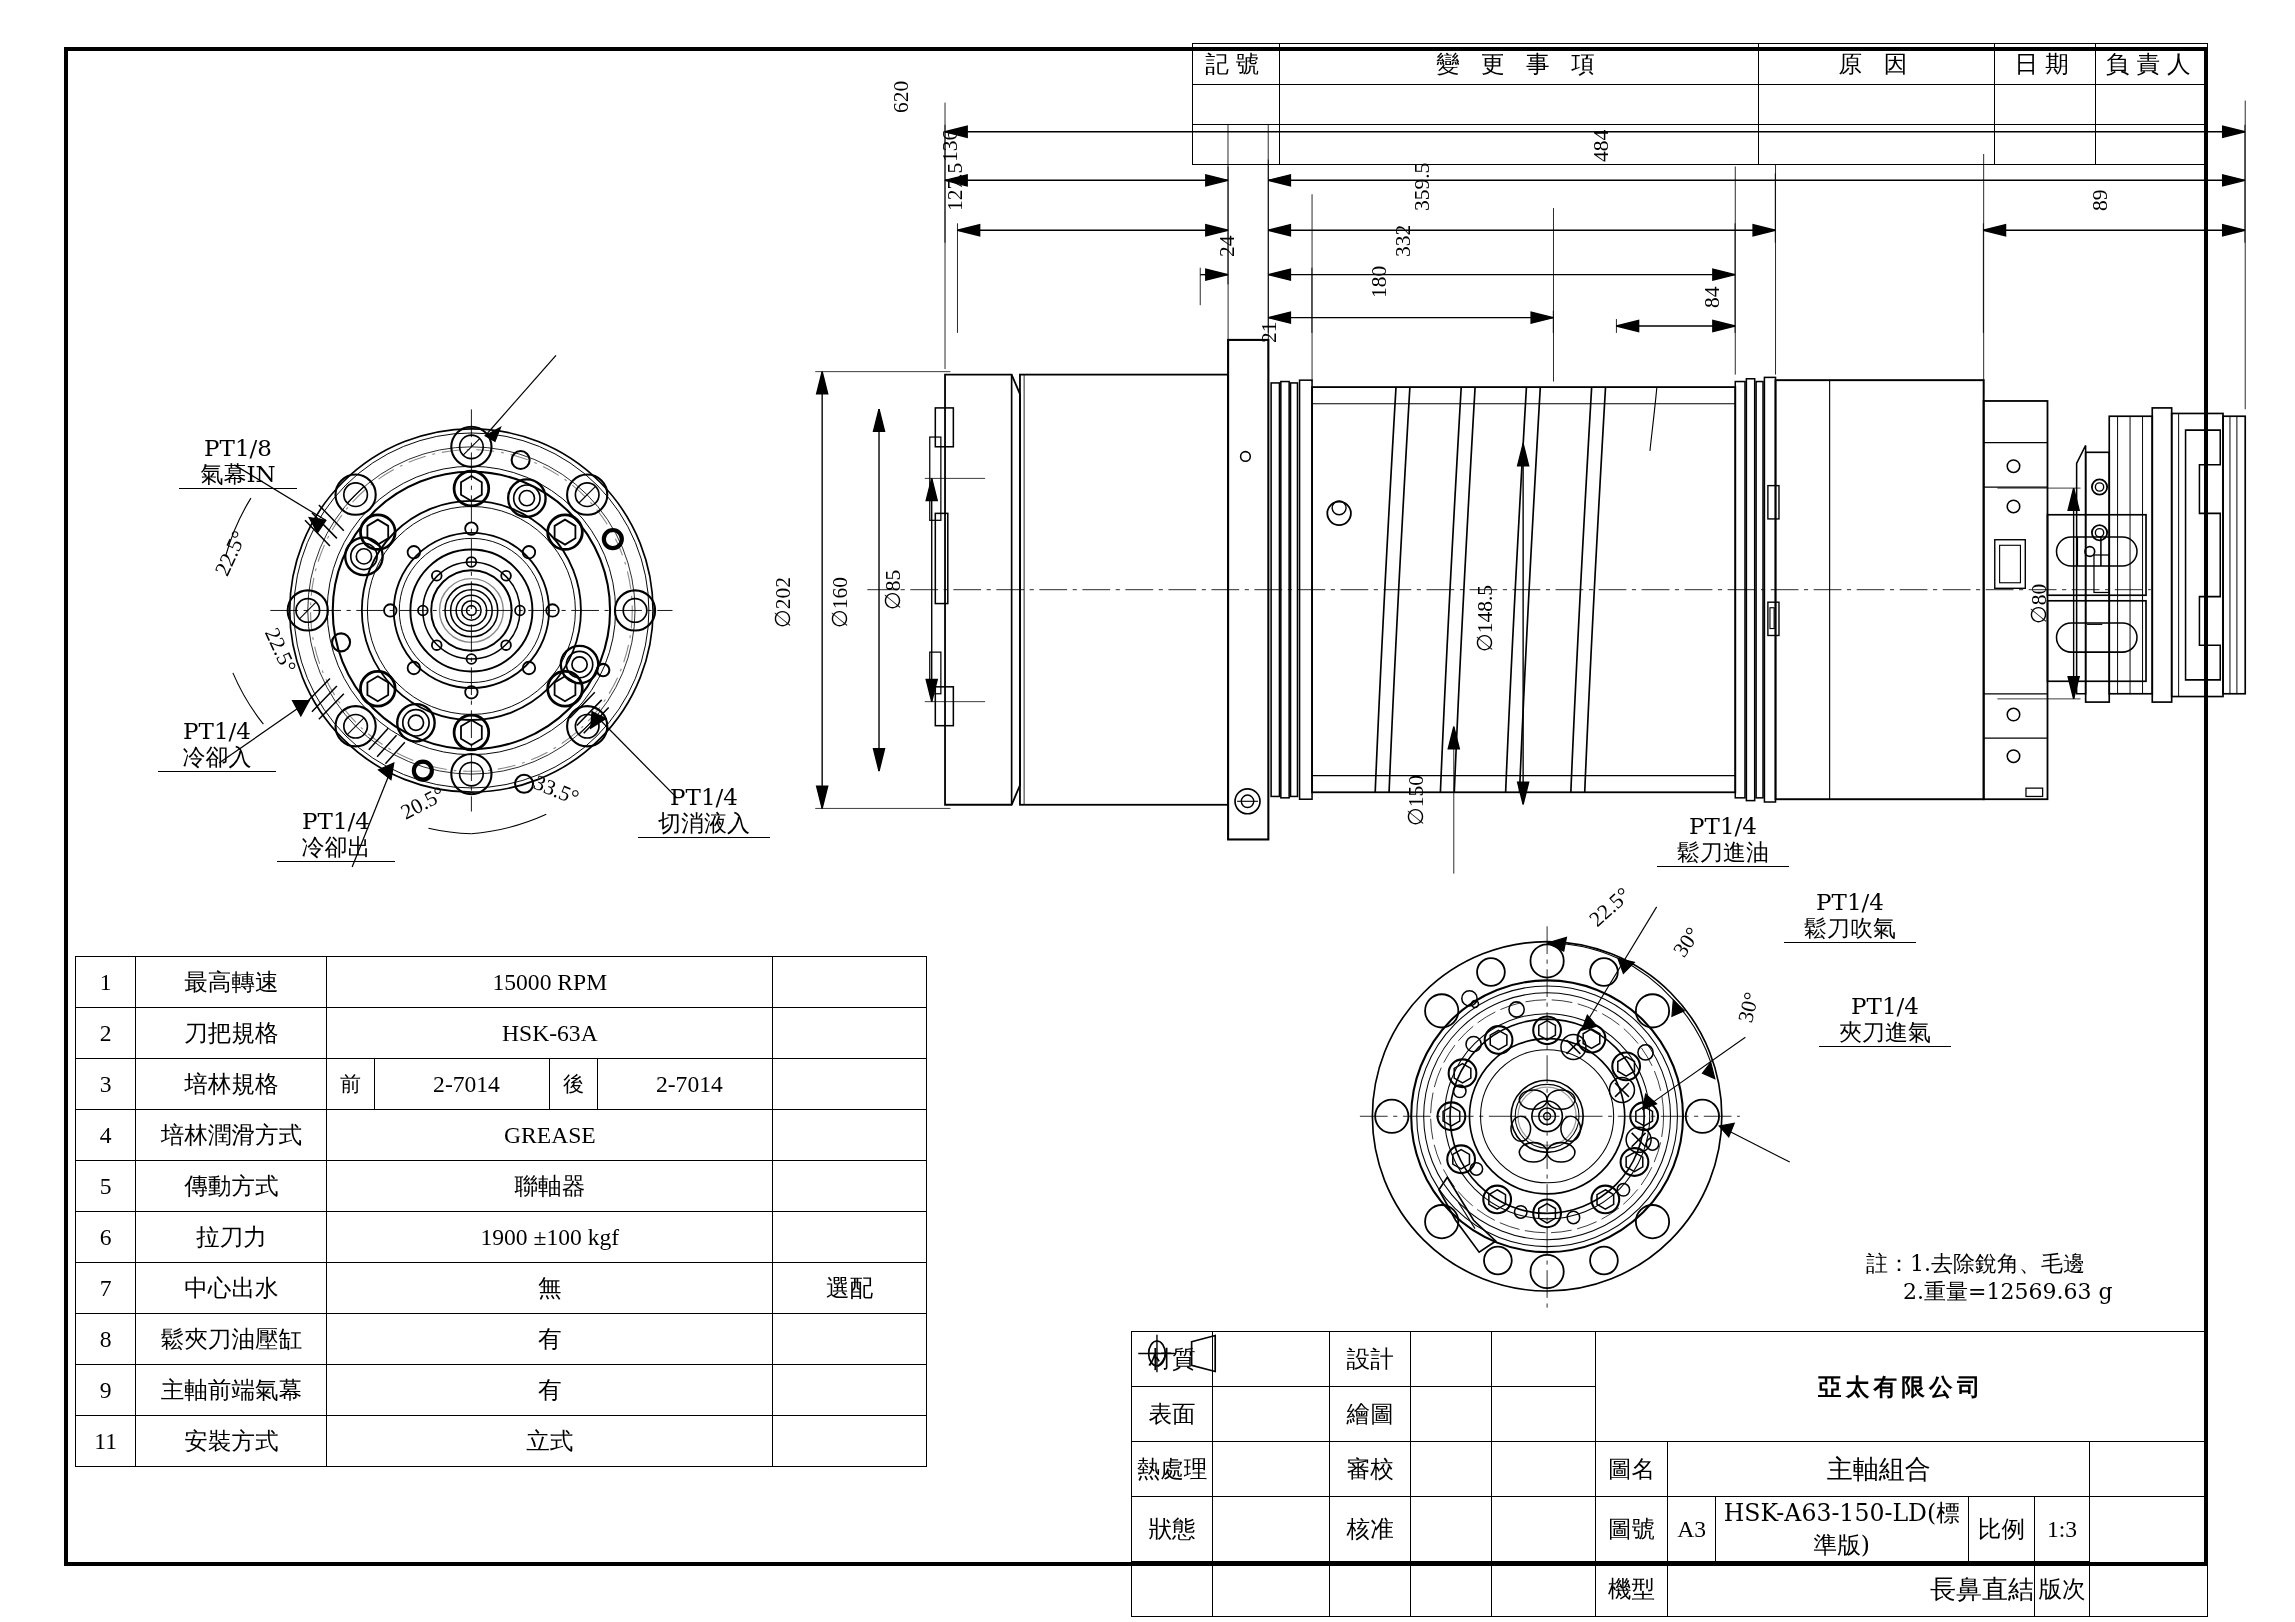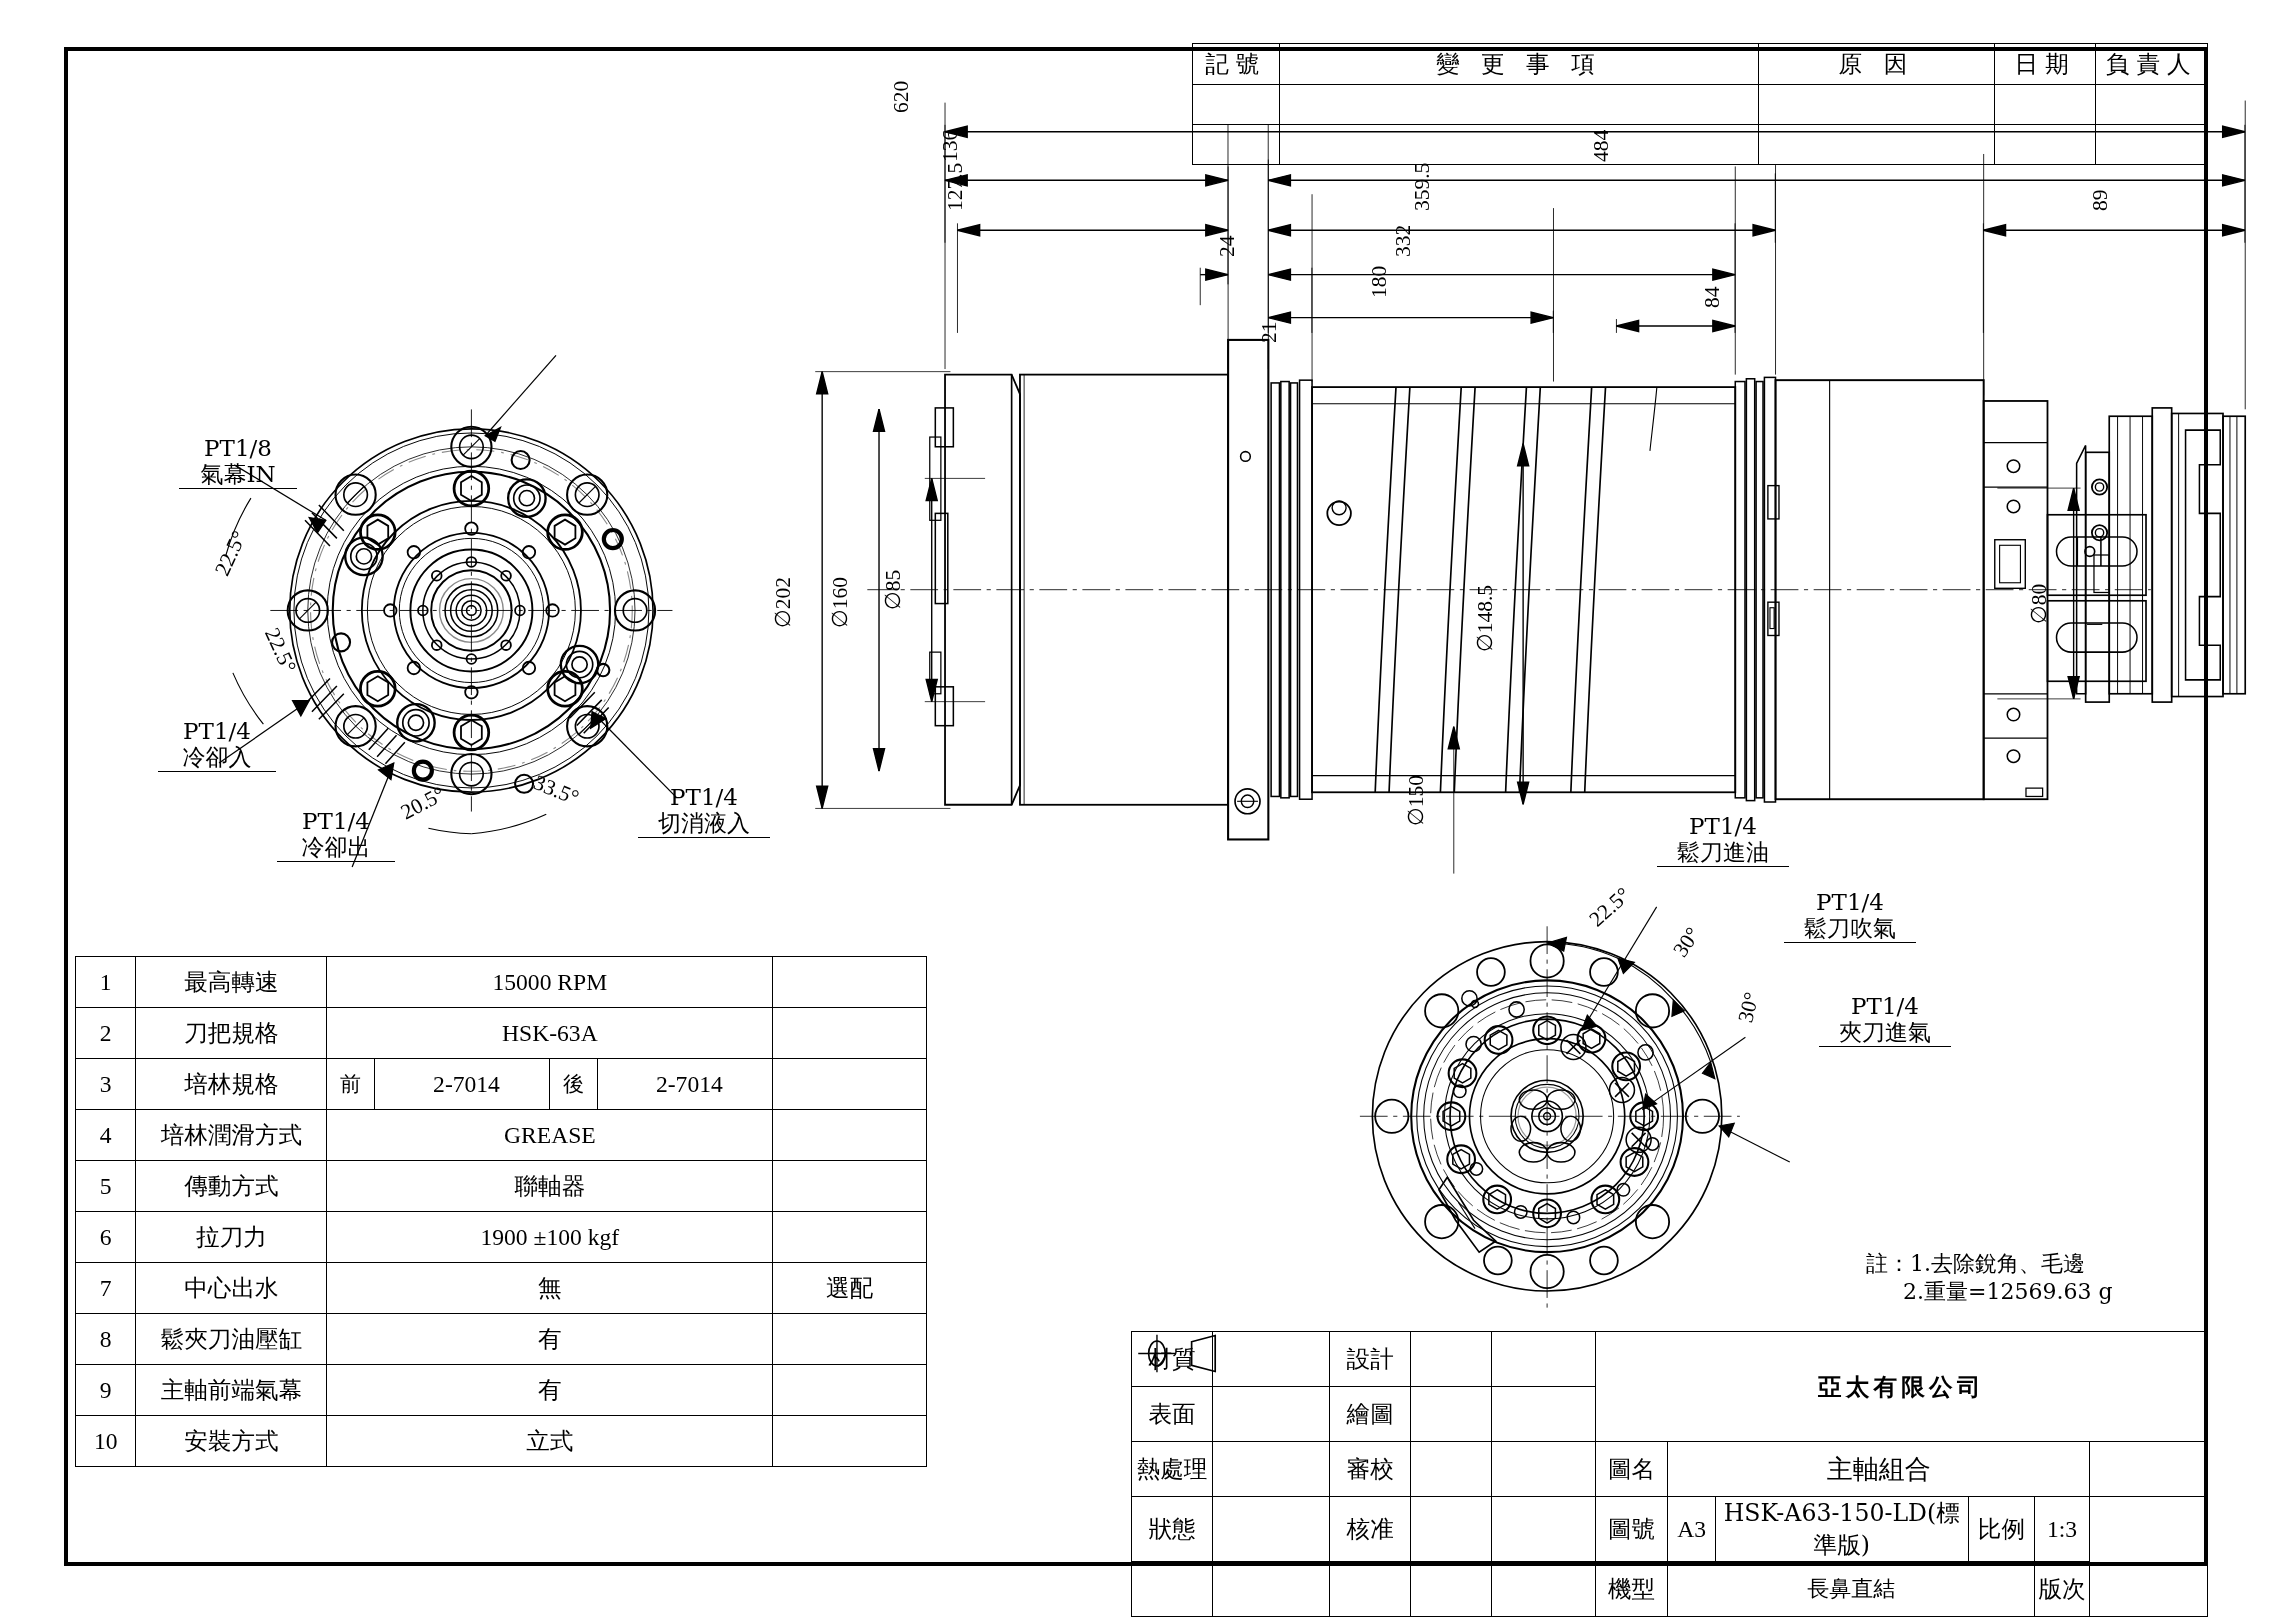--- a/index.html
+++ b/index.html
@@ -124,21 +124,21 @@
       <td class="val cjk" colspan="4">有</td>
       <td class="opt"></td>
     </tr>
     <tr>
       <td class="num">9</td>
       <td class="label cjk">主軸前端氣幕</td>
       <td class="val cjk" colspan="4">有</td>
       <td class="opt"></td>
     </tr>
     <tr>
-      <td class="num">10</td>
+      <td class="num">11</td>
       <td class="label cjk">安裝方式</td>
       <td class="val cjk" colspan="4">立式</td>
       <td class="opt"></td>
     </tr>
   </tbody>
     </table>
 
   <table id="title-block">
     <tbody>
         <tr>
@@ -186,21 +186,21 @@
       <td style="width:51px">1:3</td>
       <td rowspan="2"></td>
     </tr>
     <tr>
       <td class="tb-k"></td>
       <td></td>
       <td class="tb-k"></td>
       <td></td>
       <td></td>
       <td class="cjk">機型</td>
-      <td class="cjk" colspan="3" style="font-size:22px;">長鼻直結</td>
+      <td class="cjk" colspan="3" style="font-size:26px;text-align:right;">長鼻直結</td>
       <td class="cjk">版次</td>
     </tr>
   </tbody>
     </table>
 
   <div class="note cjk" style="left:1866px;top:1250px;">
     <span>註：</span><span>1.去除銳角、毛邊</span><br>
     <span style="margin-left:37px;">2.重量=12569.63 g</span>
   </div>
 

